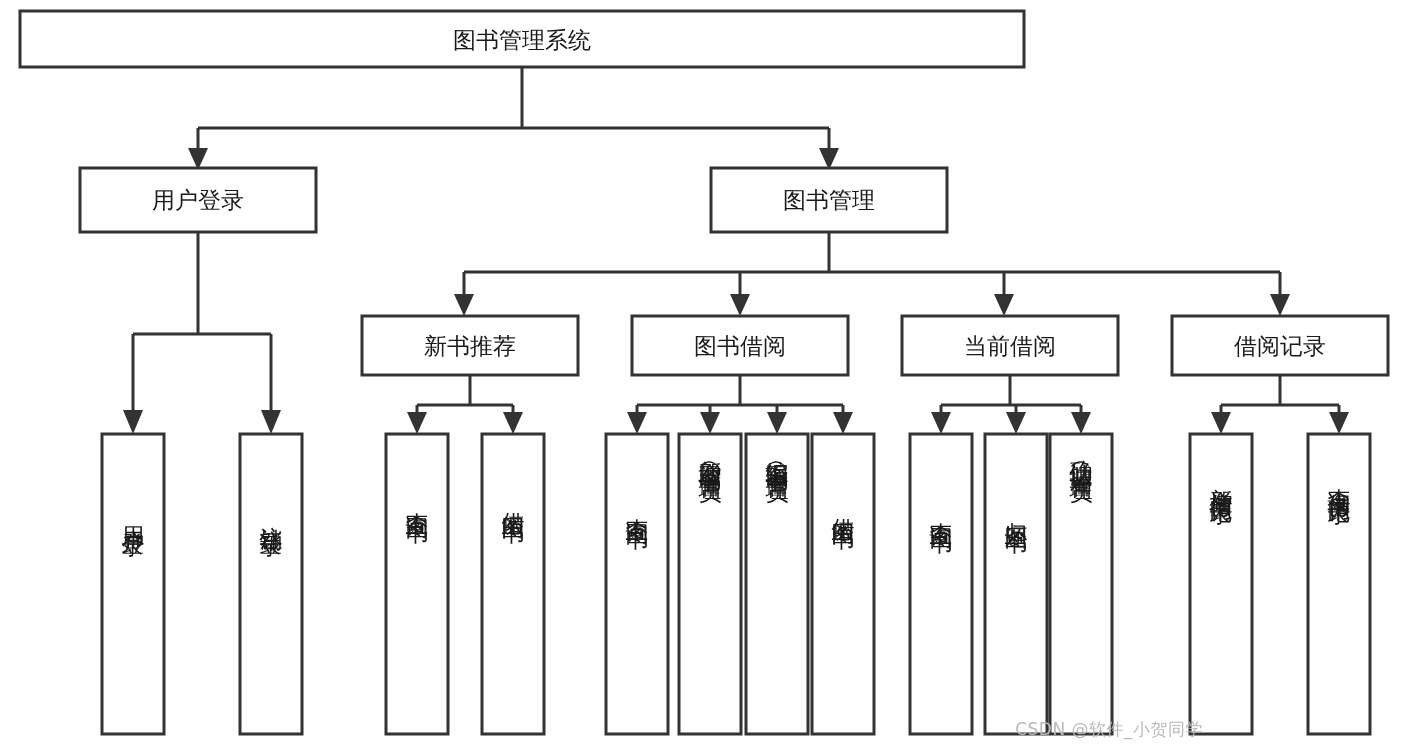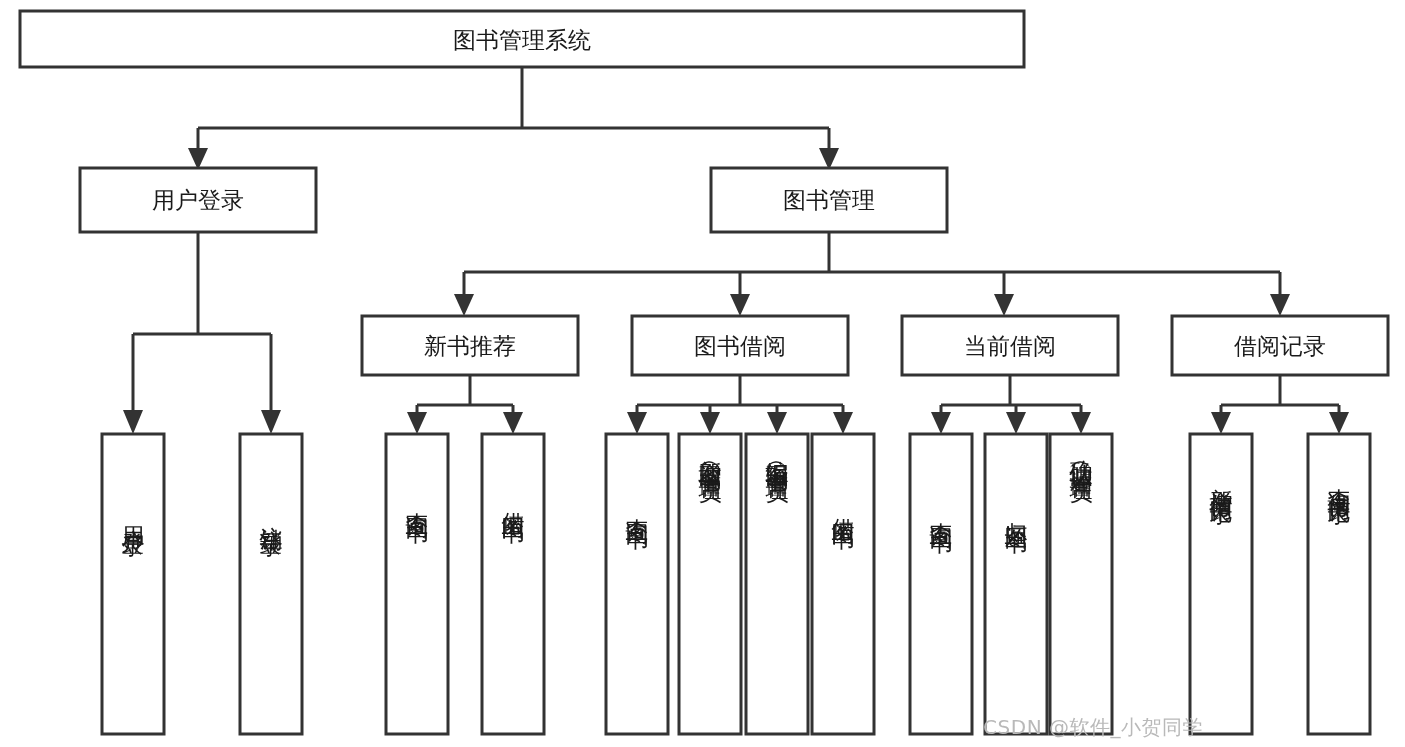--- a/index.html
+++ b/index.html
@@ -63,21 +63,21 @@
     line-height: 1;
     color: #1a1a1a;
     letter-spacing: 3px;
     white-space: nowrap;
   }
   #watermark {
     position: absolute;
     right: 8px;
     bottom: 6px;
     font-family: "DejaVu Sans", "Liberation Sans", sans-serif;
-    font-size: 20px;
+    font-size: 17px;
     color: #b9b9b9;
     letter-spacing: 0.5px;
     white-space: nowrap;
   }
 </style>
 </head>
 <body>
 
 <div id="diagram-root">
 

